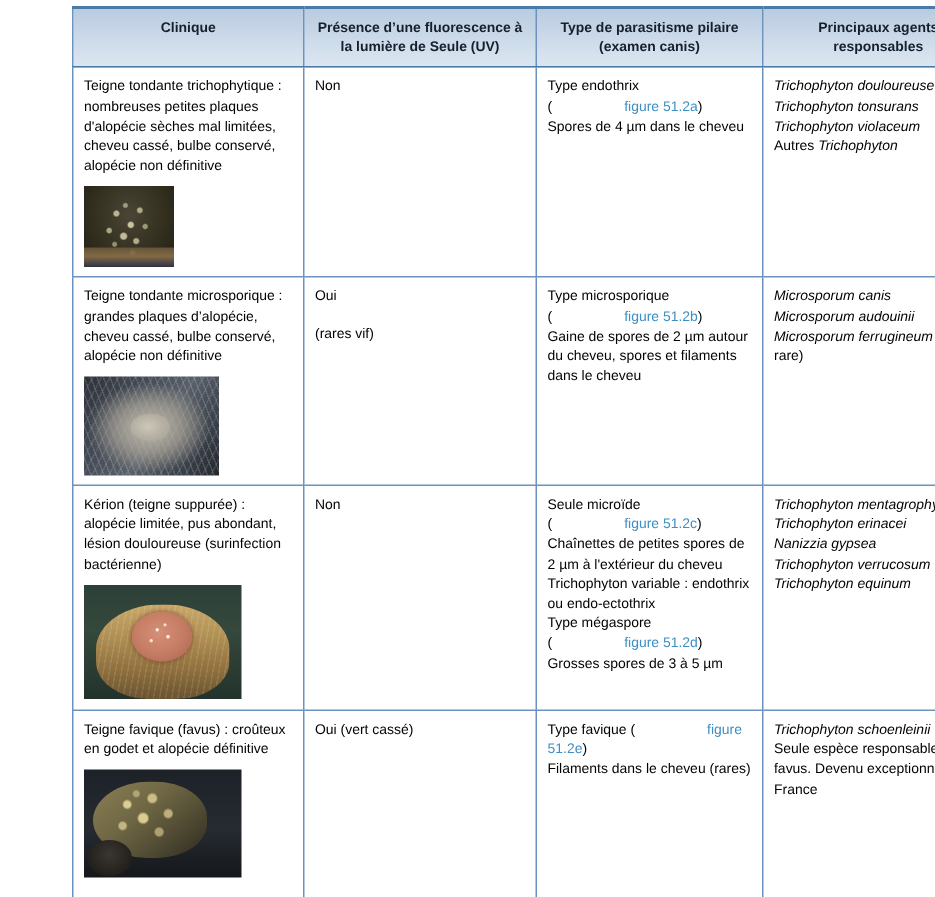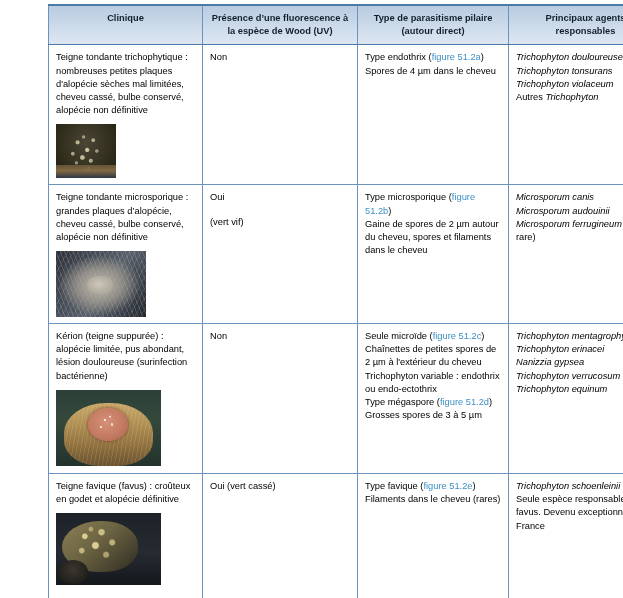--- a/index.html
+++ b/index.html
@@ -58,20 +58,21 @@
 
   .col-clinique   { width: 154px; }
   .col-fluo       { width: 155px; }
   .col-parasite   { width: 151px; }
   .col-agents     { width: 154px; }
 
   .cell-text { margin: 0; }
 
   .figlink {
     color: #3d8fc4;
+    padding-left: 48px;
   }
 
   .ital { font-style: italic; }
 
   .blank-line { display: block; height: 11px; }
 
   
   .photo {
     position: relative;
     overflow: hidden;
@@ -199,25 +200,25 @@
       <col class="col-parasite">
       <col class="col-agents">
     </colgroup>
     <thead>
       <tr>
         <th>
           <span>Clinique</span>
         </th>
         <th>
           <span>Présence d’une fluorescence à</span><br>
-          <span>la espèce de Wood (UV)</span>
+          <span>la lumière de Seule (UV)</span>
         </th>
         <th>
           <span>Type de parasitisme pilaire</span><br>
-          <span>(autour direct)</span>
+          <span>(examen canis)</span>
         </th>
         <th>
           <span>Principaux agents</span><br>
           <span>responsables</span>
         </th>
       </tr>
     </thead>
     <tbody>
 
       <tr style="height:138px;">
@@ -241,21 +242,21 @@
       </tr>
 
       <tr style="height:137px;">
         <td>
           <p class="cell-text">Teigne tondante microsporique : grandes plaques d’alopécie, cheveu cassé, bulbe conservé, alopécie non définitive</p>
           <div class="photo photo-microsporique"></div>
         </td>
         <td>
           <p class="cell-text">Oui</p>
           <span class="blank-line"></span>
-          <p class="cell-text">(vert vif)</p>
+          <p class="cell-text">(rares vif)</p>
         </td>
         <td>
           <p class="cell-text"><span>Type microsporique (</span><a class="figlink">figure 51.2b</a><span>)</span></p>
           <p class="cell-text">Gaine de spores de 2 µm autour du cheveu, spores et filaments dans le cheveu</p>
         </td>
         <td>
           <p class="cell-text ital">Microsporum canis</p>
           <p class="cell-text ital">Microsporum audouinii</p>
           <p class="cell-text"><span class="ital">Microsporum ferrugineum</span><span> (très rare)</span></p>
         </td>

